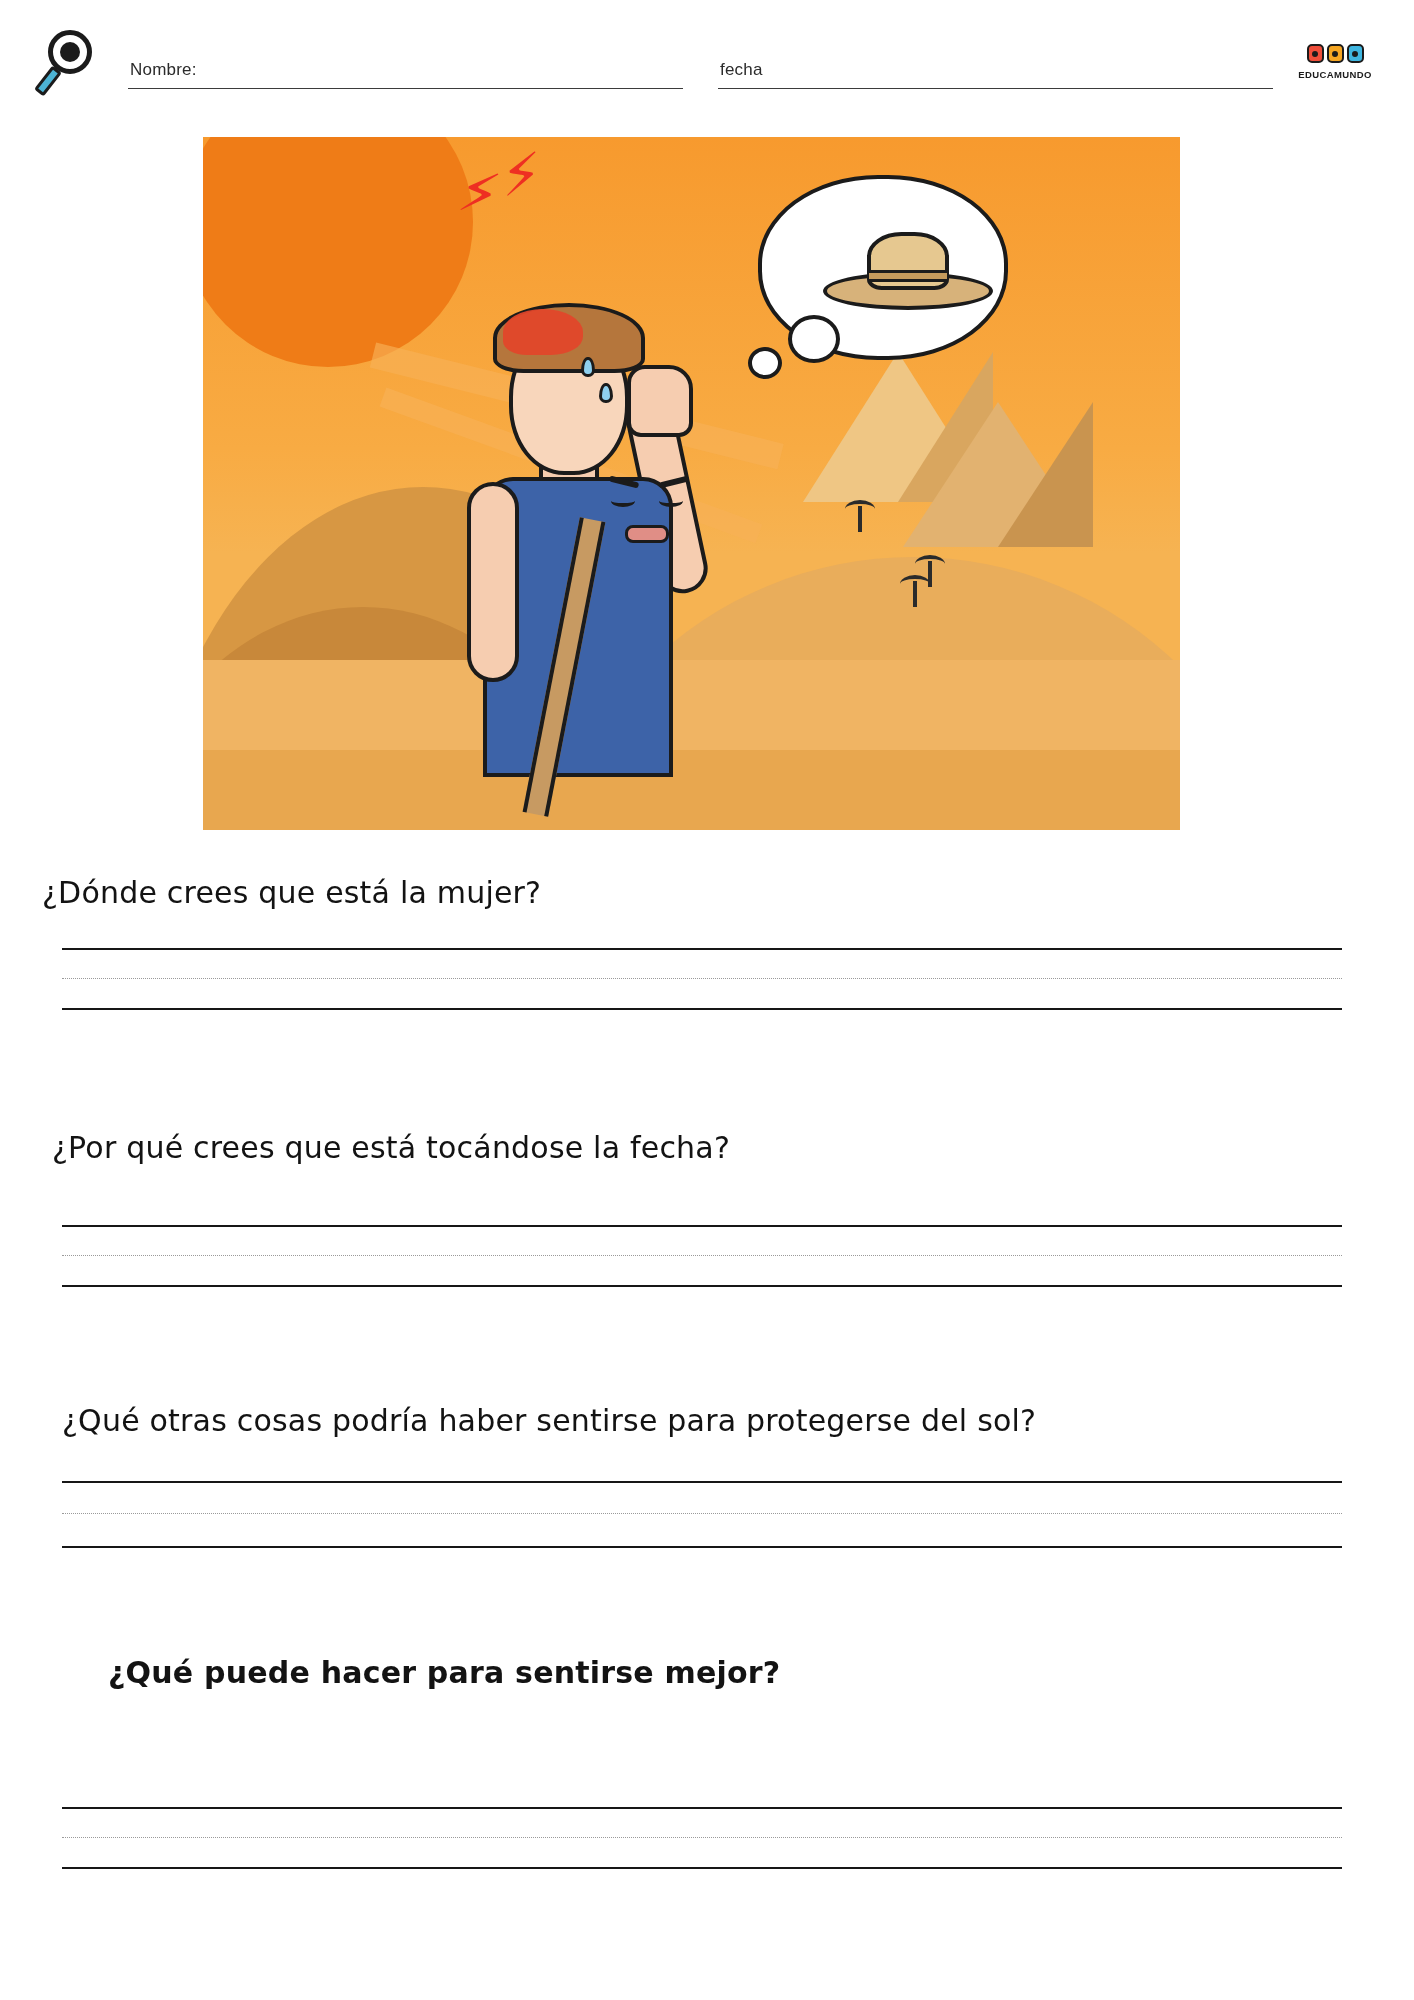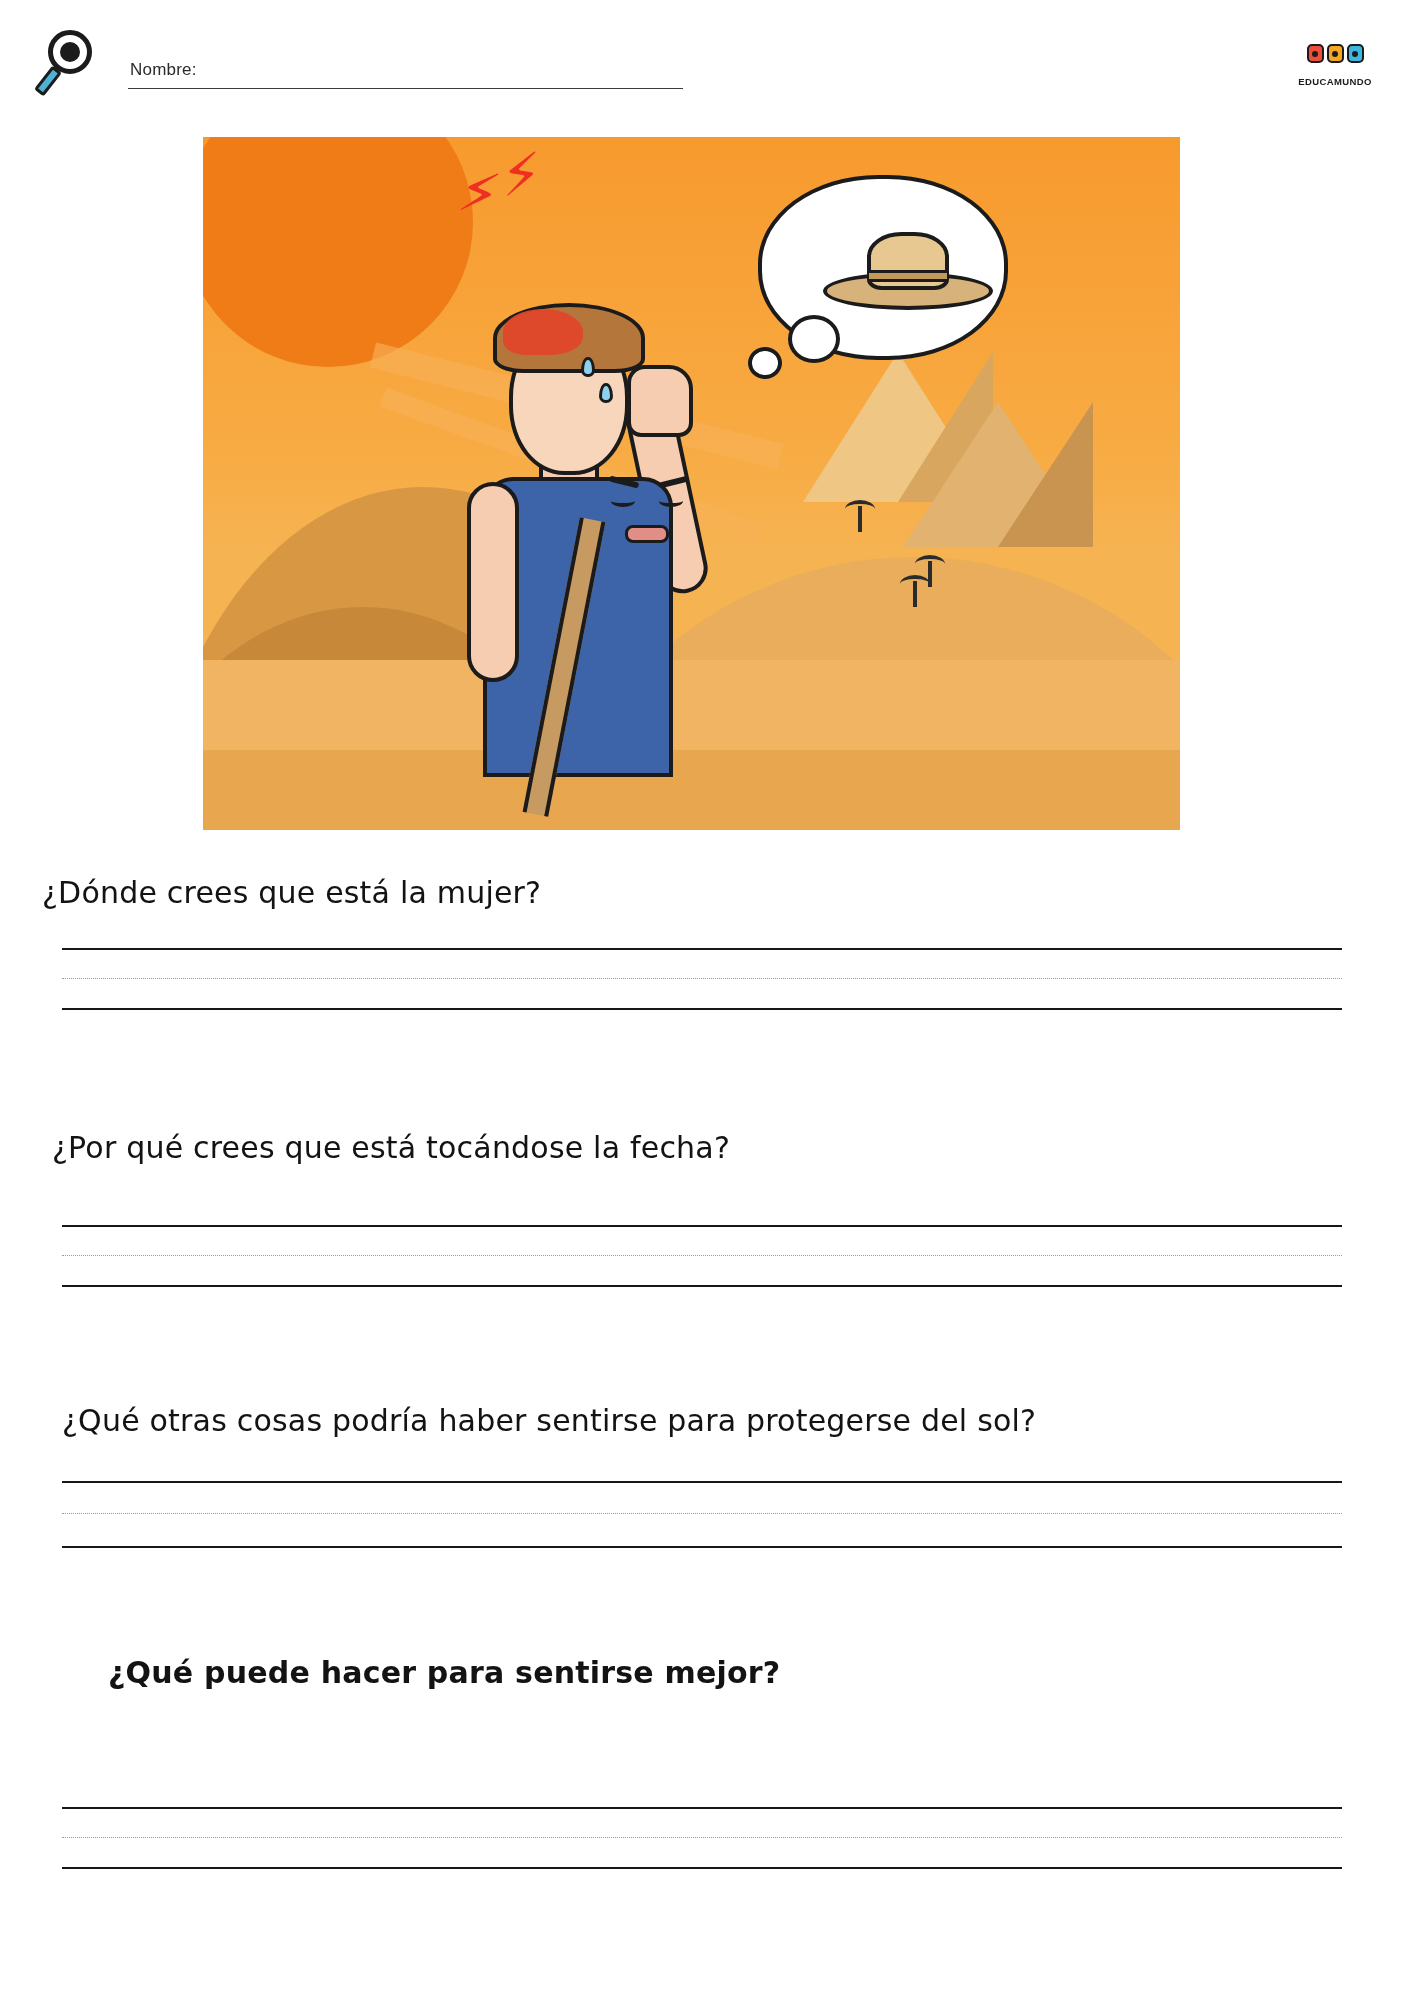--- a/index.html
+++ b/index.html
@@ -125,21 +125,21 @@
     border-radius: 50%;
     background: #1b1b1b;
   }
   .bd1 { background: #ef4e3a; }
   .bd2 { background: #f5a623; }
   .bd3 { background: #3fb6e0; }
   .brand-name {
     font-size: 9.5px;
     letter-spacing: .4px;
     color: #1b1b1b;
-    margin-top: 13px;
+    margin-top: 6px;
     font-weight: bold;
   }
 
   
   .illus {
     position: absolute;
     left: 203px;
     top: 137px;
     width: 977px;
     height: 693px;
@@ -408,20 +408,24 @@
     <div class="orangeblob"></div>
     <div class="handle"></div>
     <div class="ring"></div>
   </div>
 
   <div class="field field-name">
     <span class="field-label">Nombre:</span>
     <span></span>
   </div>
 
+  <div class="field field-date">
+    <span class="field-label">fecha</span>
+    <span></span>
+  </div>
 
   <div class="brand">
     <div class="brand-dots">
       <i class="bd1"></i>
       <i class="bd2"></i>
       <i class="bd3"></i>
     </div>
     <div class="brand-name">EDUCAMUNDO</div>
   </div>
 </div>

